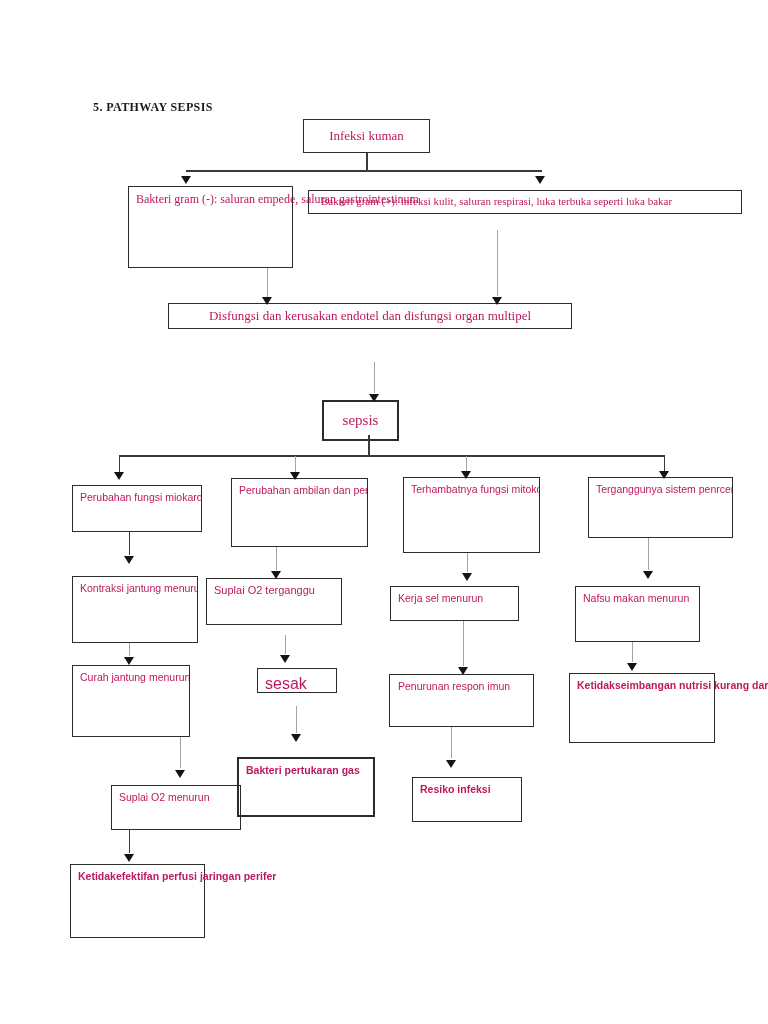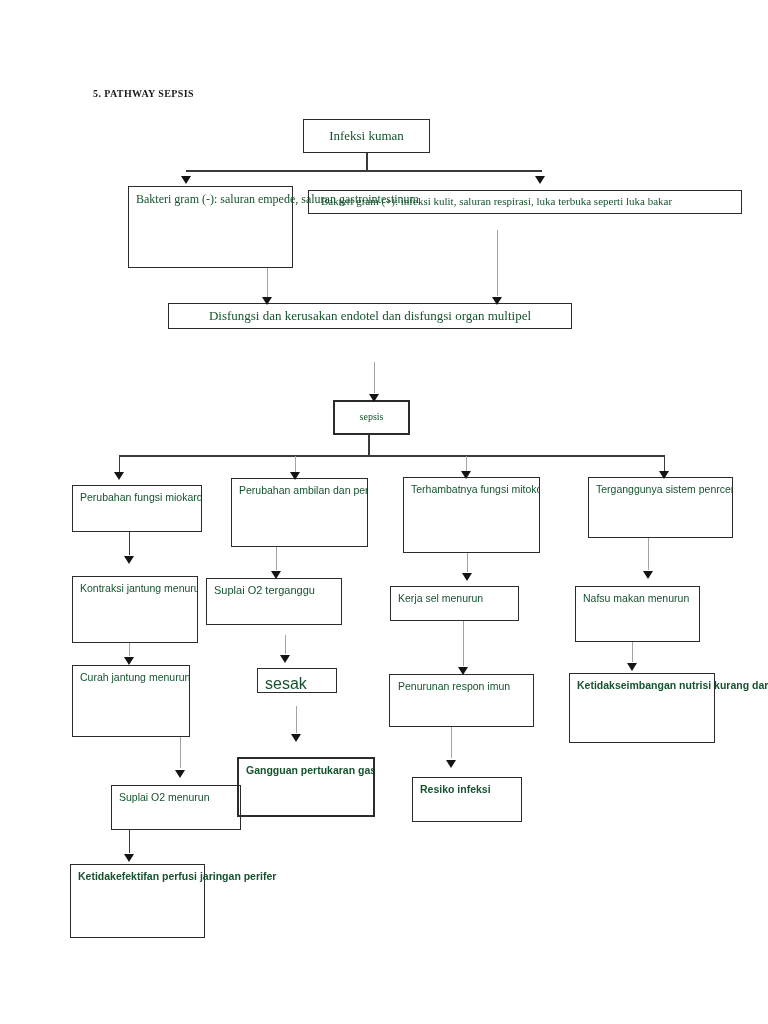--- a/index.html
+++ b/index.html
@@ -2,28 +2,28 @@
 <html><head>
 <meta charset="utf-8">
 <style>
   html,body{margin:0;padding:0;}
   body{
     width:768px;height:1024px;background:#ffffff;position:relative;
     overflow:hidden;font-family:"Liberation Serif",serif;color:#1a1a1a;
   }
   #page{position:absolute;left:0;top:0;width:768px;height:1024px;background:#ffffff;}
   .page-title{
-    position:absolute;left:93px;top:88px;font-family:"Liberation Serif",serif;
-    font-weight:bold;font-size:10px;letter-spacing:.4px;white-space:nowrap;
+    position:absolute;left:93px;top:100px;font-family:"Liberation Serif",serif;
+    font-weight:bold;font-size:12px;letter-spacing:.4px;white-space:nowrap;
   }
   .node{
     position:absolute;box-sizing:border-box;background:transparent;
     border:1.4px solid #2b2b2b;white-space:nowrap;line-height:1.25;
     display:flex;align-items:flex-start;justify-content:flex-start;
-    padding:5px 0 0 7px;color:#14532d;
+    padding:5px 0 0 7px;color:#be185d;
   }
   .node.center{justify-content:center;padding-left:0;}
   .node.middle{align-items:center;padding-top:0;}
   .node.clip{overflow:hidden;}
   .node.serif{font-family:"Liberation Serif",serif;}
   .node.sans{font-family:"Liberation Sans",sans-serif;}
   .node.bold{font-weight:bold;}
   .line{position:absolute;}
   .arrowhead{
     position:absolute;width:0;height:0;
@@ -34,35 +34,35 @@
 </head>
 <body>
 
 <div id="page">
   <div class="page-title">5. PATHWAY SEPSIS</div>
   <div id="diagram">
       <div class="node serif center middle" style="left: 303px; top: 119px; width: 127px; height: 34px; font-size: 13px; border-width: 1.5px; border-color: rgb(43, 43, 43);">Infeksi kuman</div>
       <div class="node serif middle" style="left: 308px; top: 190px; width: 434px; height: 24px; font-size: 11px; border-width: 1.2px; border-color: rgb(43, 43, 43); padding-left: 12px;">Bakteri gram (+): infeksi kulit, saluran respirasi, luka terbuka seperti luka bakar</div>
       <div class="node serif" style="left: 128px; top: 186px; width: 165px; height: 82px; font-size: 12px; border-width: 1.8px; border-color: rgb(43, 43, 43);">Bakteri gram (-): saluran empede, saluran gastrointestinum</div>
       <div class="node serif center middle" style="left: 168px; top: 303px; width: 404px; height: 26px; font-size: 13px; border-width: 1.4px; border-color: rgb(43, 43, 43);">Disfungsi dan kerusakan endotel dan disfungsi organ multipel</div>
-      <div class="node serif center middle" style="left: 333px; top: 400px; width: 77px; height: 35px; font-size: 10px; border-width: 2px; border-color: rgb(43, 43, 43);">sepsis</div>
+      <div class="node serif center middle" style="left: 322px; top: 400px; width: 77px; height: 41px; font-size: 15px; border-width: 2px; border-color: rgb(43, 43, 43);">sepsis</div>
       <div class="node sans clip" style="left: 72px; top: 485px; width: 130px; height: 47px; font-size: 10.5px; border-width: 1.4px; border-color: rgb(43, 43, 43);">Perubahan fungsi miokardium</div>
       <div class="node sans clip" style="left: 231px; top: 478px; width: 137px; height: 69px; font-size: 10.5px; border-width: 1.4px; border-color: rgb(43, 43, 43);">Perubahan ambilan dan penyerapan O2</div>
       <div class="node sans clip" style="left: 403px; top: 477px; width: 137px; height: 76px; font-size: 10.5px; border-width: 1.4px; border-color: rgb(43, 43, 43);">Terhambatnya fungsi mitokondria</div>
       <div class="node sans clip" style="left: 588px; top: 477px; width: 145px; height: 61px; font-size: 10.5px; border-width: 1.4px; border-color: rgb(43, 43, 43);">Terganggunya sistem penrcernaan</div>
       <div class="node sans clip" style="left: 72px; top: 576px; width: 126px; height: 67px; font-size: 10.5px; border-width: 1.4px; border-color: rgb(43, 43, 43);">Kontraksi jantung menurun</div>
       <div class="node sans clip" style="left: 206px; top: 578px; width: 136px; height: 47px; font-size: 11px; border-width: 1.6px; border-color: rgb(43, 43, 43);">Suplai O2 terganggu</div>
       <div class="node sans clip" style="left: 390px; top: 586px; width: 129px; height: 35px; font-size: 10.5px; border-width: 1.4px; border-color: rgb(43, 43, 43);">Kerja sel menurun</div>
       <div class="node sans clip" style="left: 575px; top: 586px; width: 125px; height: 56px; font-size: 10.5px; border-width: 1.4px; border-color: rgb(43, 43, 43);">Nafsu makan menurun</div>
       <div class="node sans clip" style="left: 72px; top: 665px; width: 118px; height: 72px; font-size: 10.5px; border-width: 1.6px; border-color: rgb(43, 43, 43);">Curah jantung menurun</div>
       <div class="node sans clip" style="left: 257px; top: 668px; width: 80px; height: 25px; font-size: 16px; border-width: 1.4px; border-color: rgb(43, 43, 43);">sesak</div>
       <div class="node sans clip" style="left: 389px; top: 674px; width: 145px; height: 53px; font-size: 10.5px; border-width: 1.4px; border-color: rgb(43, 43, 43); padding-left: 8px;">Penurunan respon imun</div>
       <div class="node sans bold" style="left: 569px; top: 673px; width: 146px; height: 70px; font-size: 10.5px; border-width: 1.5px; border-color: rgb(43, 43, 43);">Ketidakseimbangan nutrisi kurang dari kebutuhan tubuh</div>
       <div class="node sans clip" style="left: 71px; top: 785px; width: 130px; height: 45px; font-size: 10.5px; border-width: 1.4px; border-color: rgb(43, 43, 43); margin-left: 40px;">Suplai O2 menurun</div>
-      <div class="node sans bold clip" style="left: 237px; top: 757px; width: 138px; height: 60px; font-size: 10.5px; border-width: 2px; border-color: rgb(43, 43, 43);">Gangguan pertukaran gas</div>
+      <div class="node sans bold clip" style="left: 237px; top: 757px; width: 138px; height: 60px; font-size: 10.5px; border-width: 2px; border-color: rgb(43, 43, 43);">Bakteri pertukaran gas</div>
       <div class="node sans bold clip" style="left: 412px; top: 777px; width: 110px; height: 45px; font-size: 10.5px; border-width: 1.4px; border-color: rgb(43, 43, 43);">Resiko infeksi</div>
       <div class="node sans bold" style="left: 70px; top: 864px; width: 135px; height: 74px; font-size: 10.5px; border-width: 1.5px; border-color: rgb(43, 43, 43);">Ketidakefektifan perfusi jaringan perifer</div>
       <div class="line" style="left: 366px; top: 153px; width: 1.5px; height: 18px; background: rgb(58, 58, 58);"></div>
       <div class="line" style="left: 186px; top: 170px; width: 355.5px; height: 1.5px; background: rgb(58, 58, 58);"></div>
       <div class="line" style="left: 266.5px; top: 268px; width: 1.2px; height: 29px; background: rgb(163, 163, 163);"></div>
       <div class="line" style="left: 496.5px; top: 230px; width: 1.2px; height: 66px; background: rgb(163, 163, 163);"></div>
       <div class="line" style="left: 373.5px; top: 362px; width: 1.2px; height: 31px; background: rgb(163, 163, 163);"></div>
       <div class="line" style="left: 368px; top: 435px; width: 1.5px; height: 21px; background: rgb(58, 58, 58);"></div>
       <div class="line" style="left: 119px; top: 455px; width: 546px; height: 1.5px; background: rgb(58, 58, 58);"></div>
       <div class="line" style="left: 118.5px; top: 456px; width: 1.2px; height: 16px; background: rgb(58, 58, 58);"></div>

